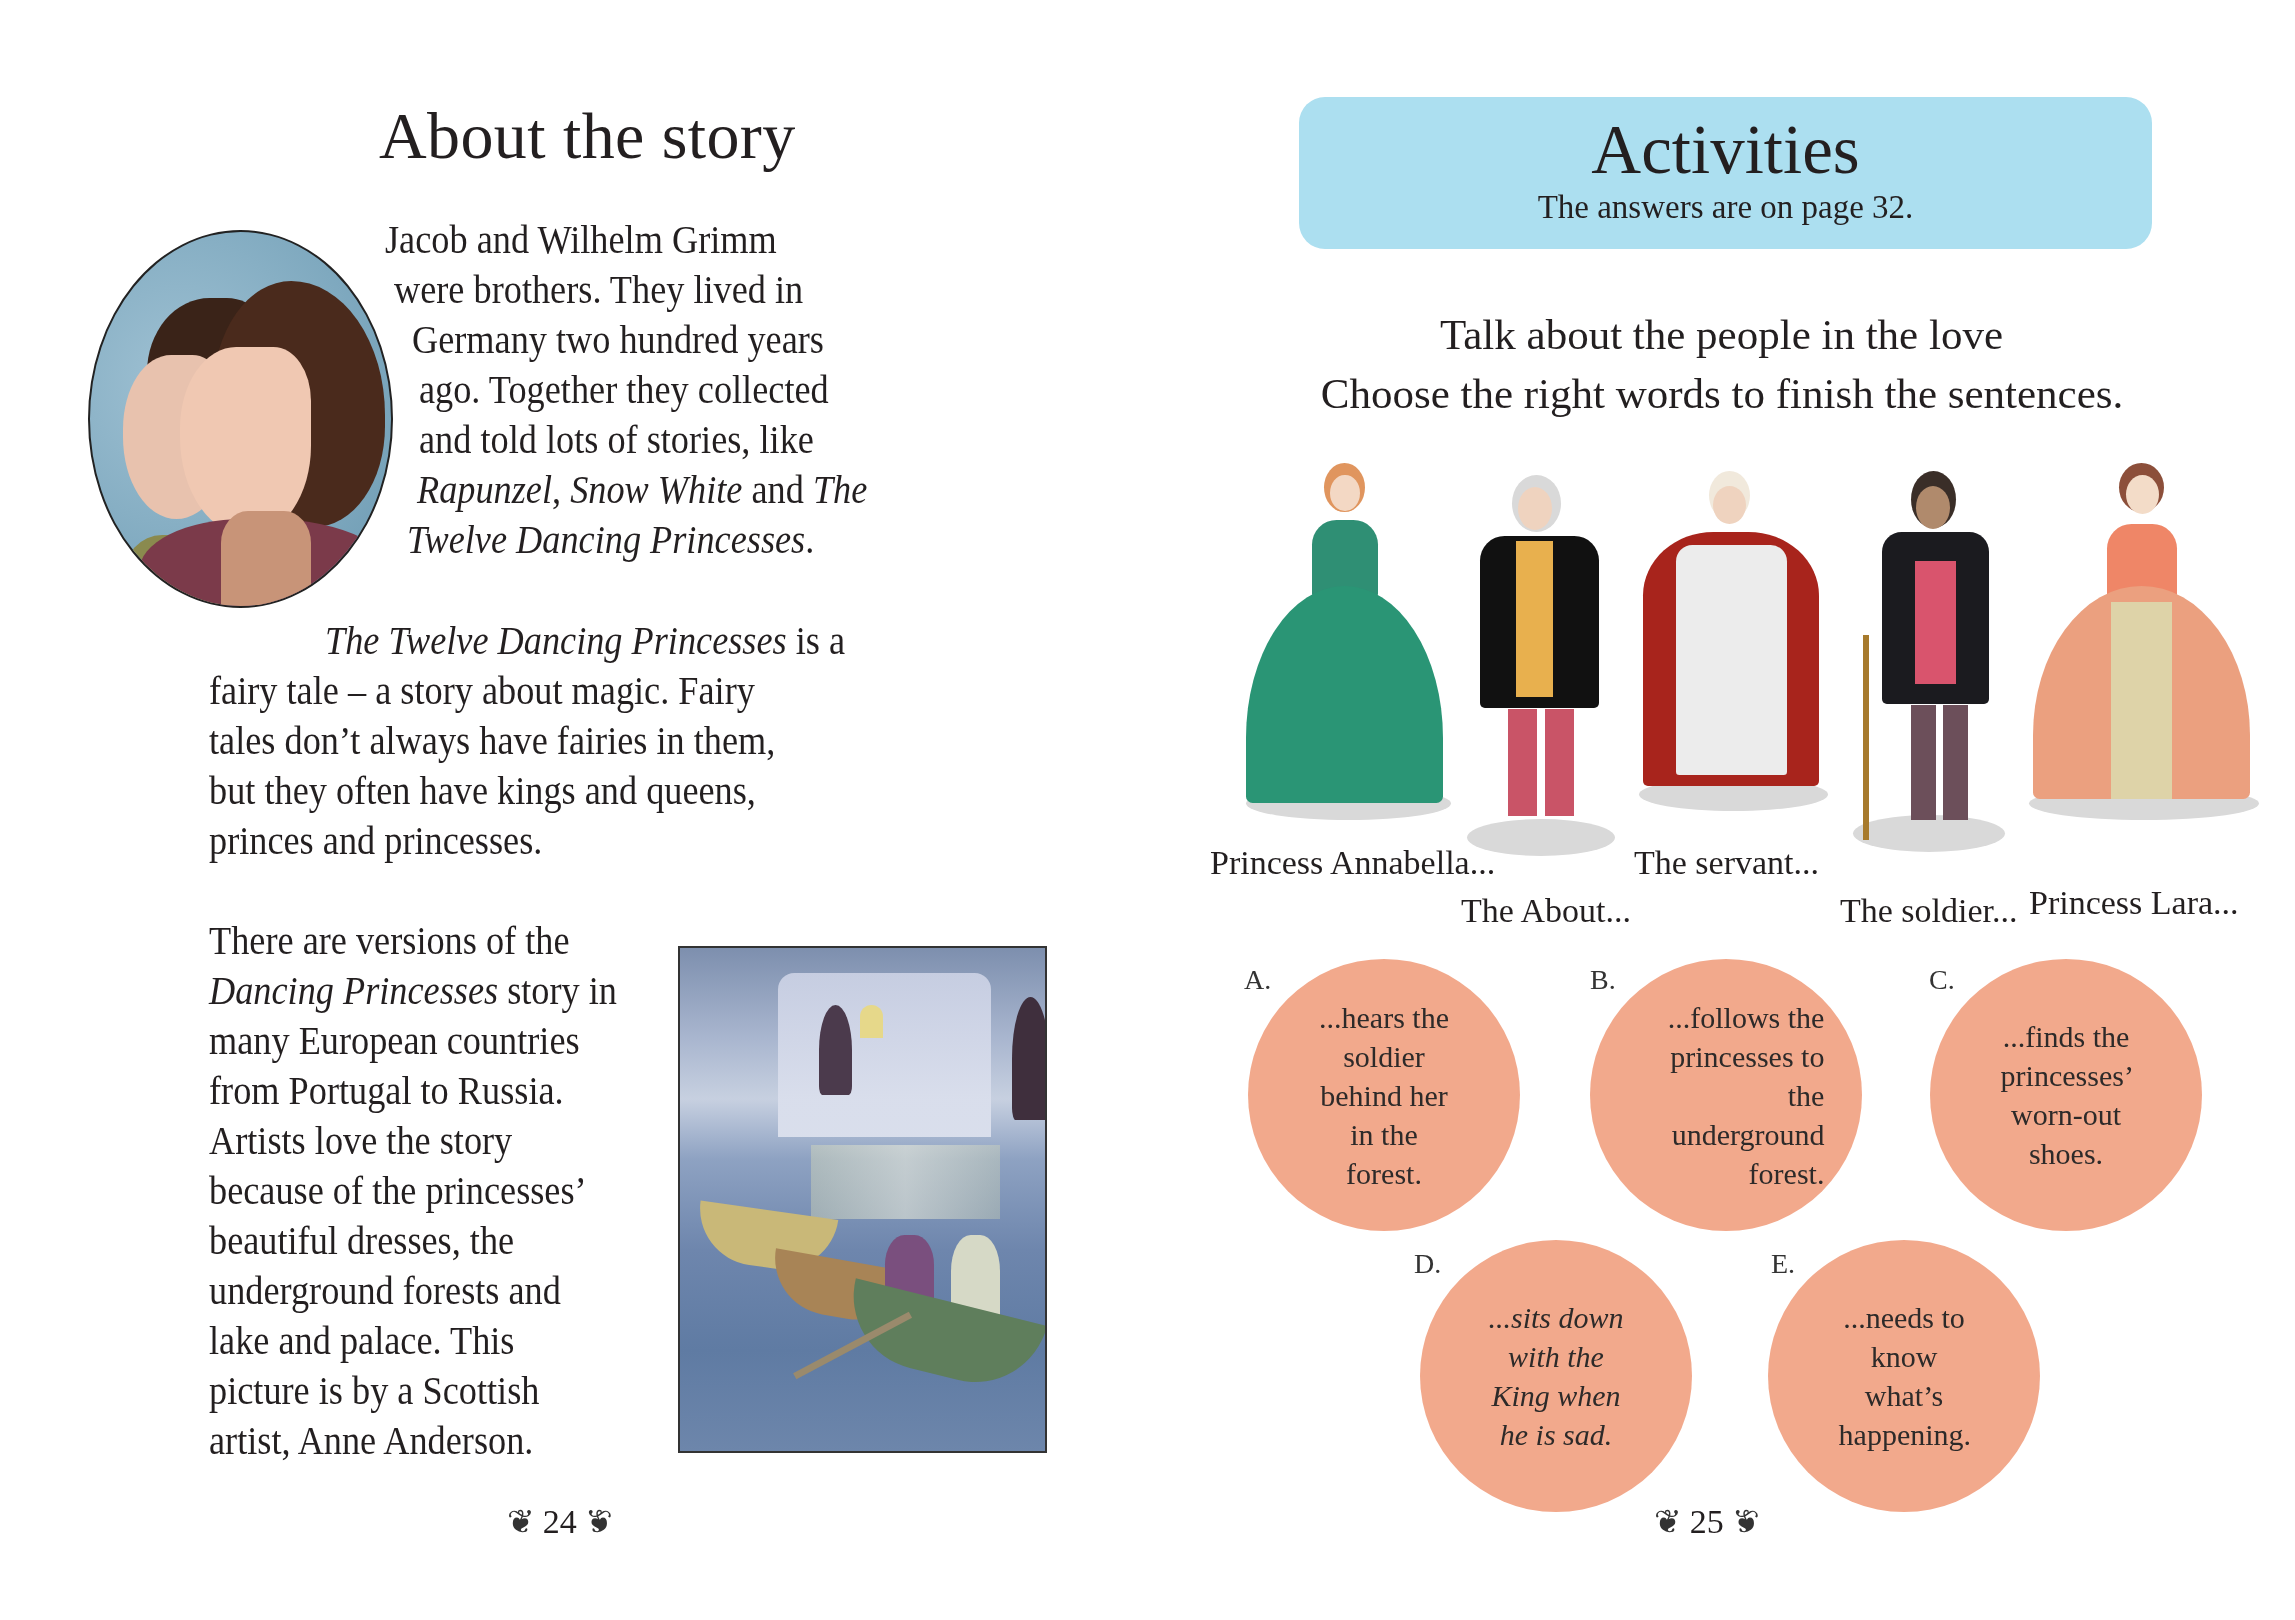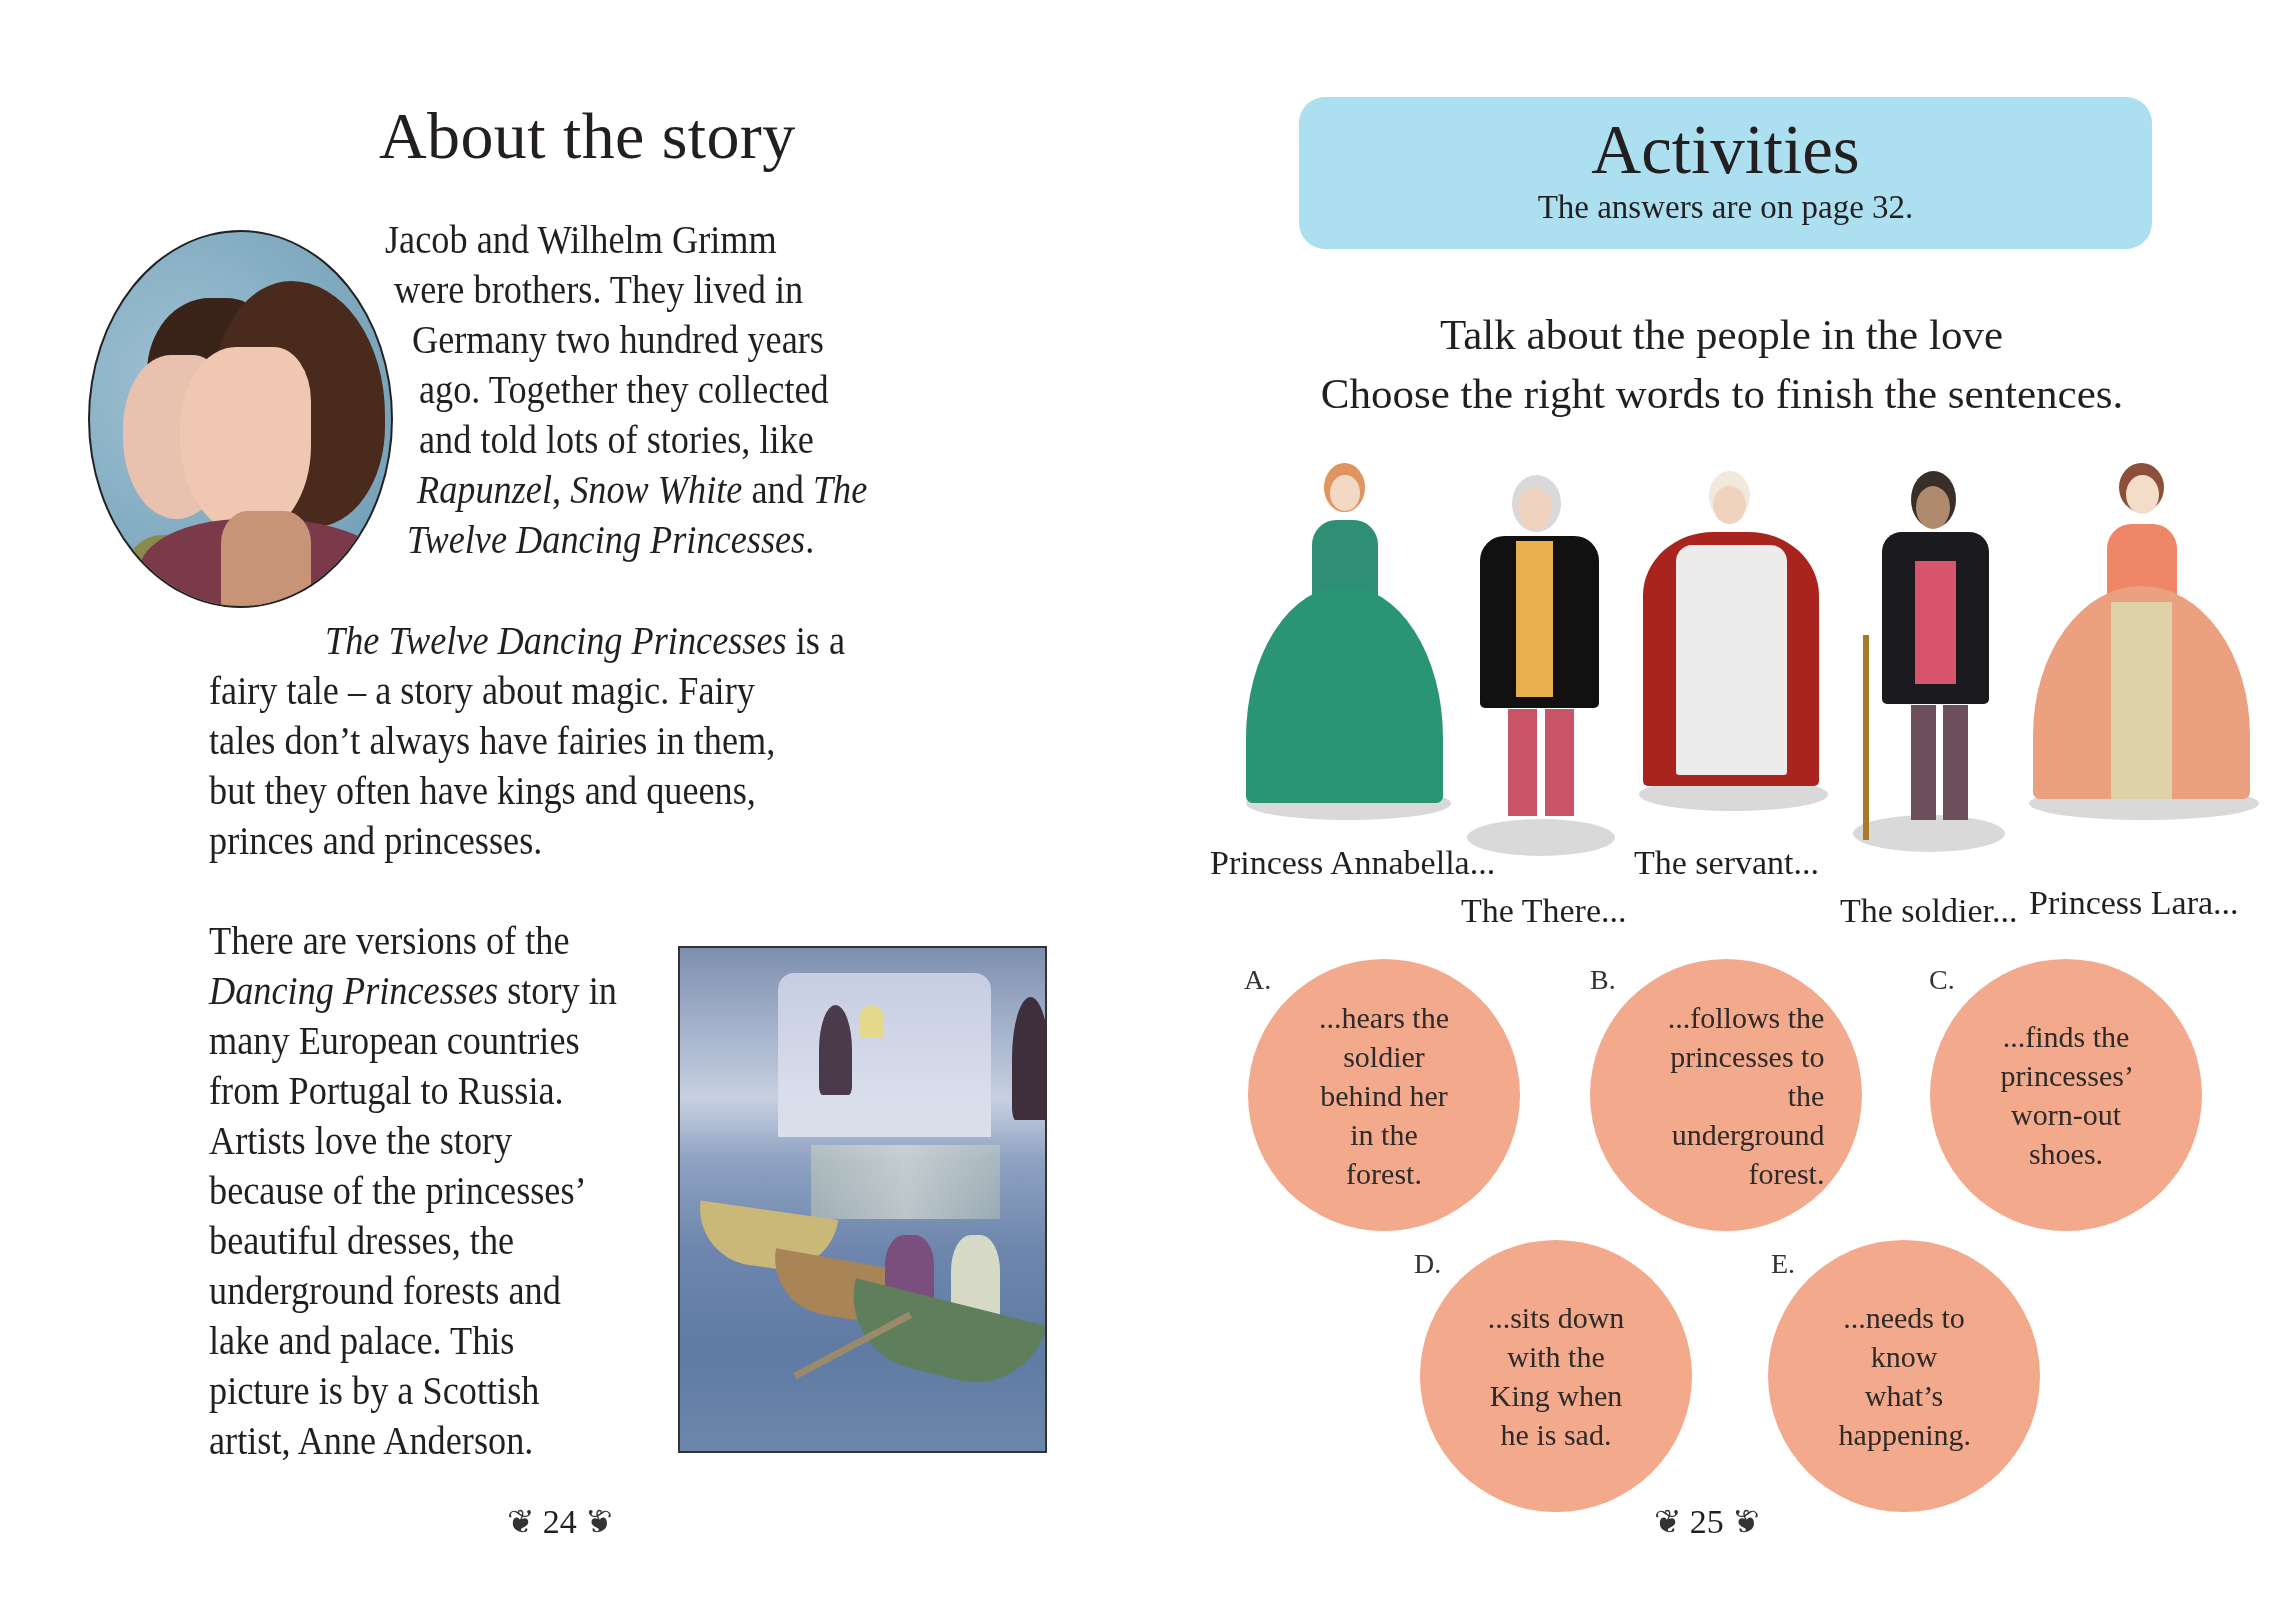--- a/index.html
+++ b/index.html
@@ -192,21 +192,21 @@
 <div class="char" style="left:2021px; top:463px; width:238px; height:361px;">
   <div class="shadow" style="left:8.2px; top:324px; width:230px; height:33px;"></div>
   <div style="position:absolute; left:98px; top:0; width:45px; height:49px; background:#8c4f3a; border-radius:50%;"></div>
   <div style="position:absolute; left:105px; top:12.3px; width:33px; height:39px; background:#f3dcc8; border-radius:50%;"></div>
   <div style="position:absolute; left:86px; top:61px; width:70px; height:78px; background:#ef8667; border-radius:24.6px 24.6px 8.2px 8.2px;"></div>
   <div style="position:absolute; left:12.3px; top:123px; width:217px; height:213px; background:#eba07f; border-radius:50% 50% 6.6px 6.6px / 70% 70% 6.6px 6.6px;"></div>
   <div style="position:absolute; left:90px; top:139px; width:61px; height:197px; background:#ded3a8;"></div>
 </div>
 
 <div class="char-label" style="left:1210px; top:844px;">Princess Annabella...</div>
-<div class="char-label" style="left:1461px; top:892px;">The There...</div>
+<div class="char-label" style="left:1461px; top:892px;">The About...</div>
 <div class="char-label" style="left:1634px; top:844px;">The servant...</div>
 <div class="char-label" style="left:1840px; top:892px;">The soldier...</div>
 <div class="char-label" style="left:2029px; top:844px;margin-top:40px;">Princess Lara...</div>
 
 <div class="answer-letter" style="left:1244px; top:964px;">A.</div>
 <div class="answer" style="left:1248px; top:959px;">
   <div class="answer-text" style="width:197px;">...hears the soldier behind her in the forest.</div>
 </div>
 
 <div class="answer-letter" style="left:1590px; top:964px;">B.</div>
@@ -214,21 +214,21 @@
   <div class="answer-text" style="width:246px;text-align:right;">...follows the princesses to the underground forest.</div>
 </div>
 
 <div class="answer-letter" style="left:1929px; top:964px;">C.</div>
 <div class="answer" style="left:1930px; top:959px;">
   <div class="answer-text" style="width:180px;">...finds the princesses’ worn-out shoes.</div>
 </div>
 
 <div class="answer-letter" style="left:1414px; top:1248px;">D.</div>
 <div class="answer" style="left:1420px; top:1240px;">
-  <div class="answer-text" style="width:197px;">...sits down with the King when he is sad.</div>
+  <div class="answer-text" style="width:197px;font-style:italic;">...sits down with the King when he is sad.</div>
 </div>
 
 <div class="answer-letter" style="left:1771px; top:1248px;">E.</div>
 <div class="answer" style="left:1768px; top:1240px;">
   <div class="answer-text" style="width:180px;">...needs to know what’s happening.</div>
 </div>
 
 <div class="page-num" style="left:1654px; top:1502px;">
   <span class="flourish">❦</span>
   <span>25</span>

